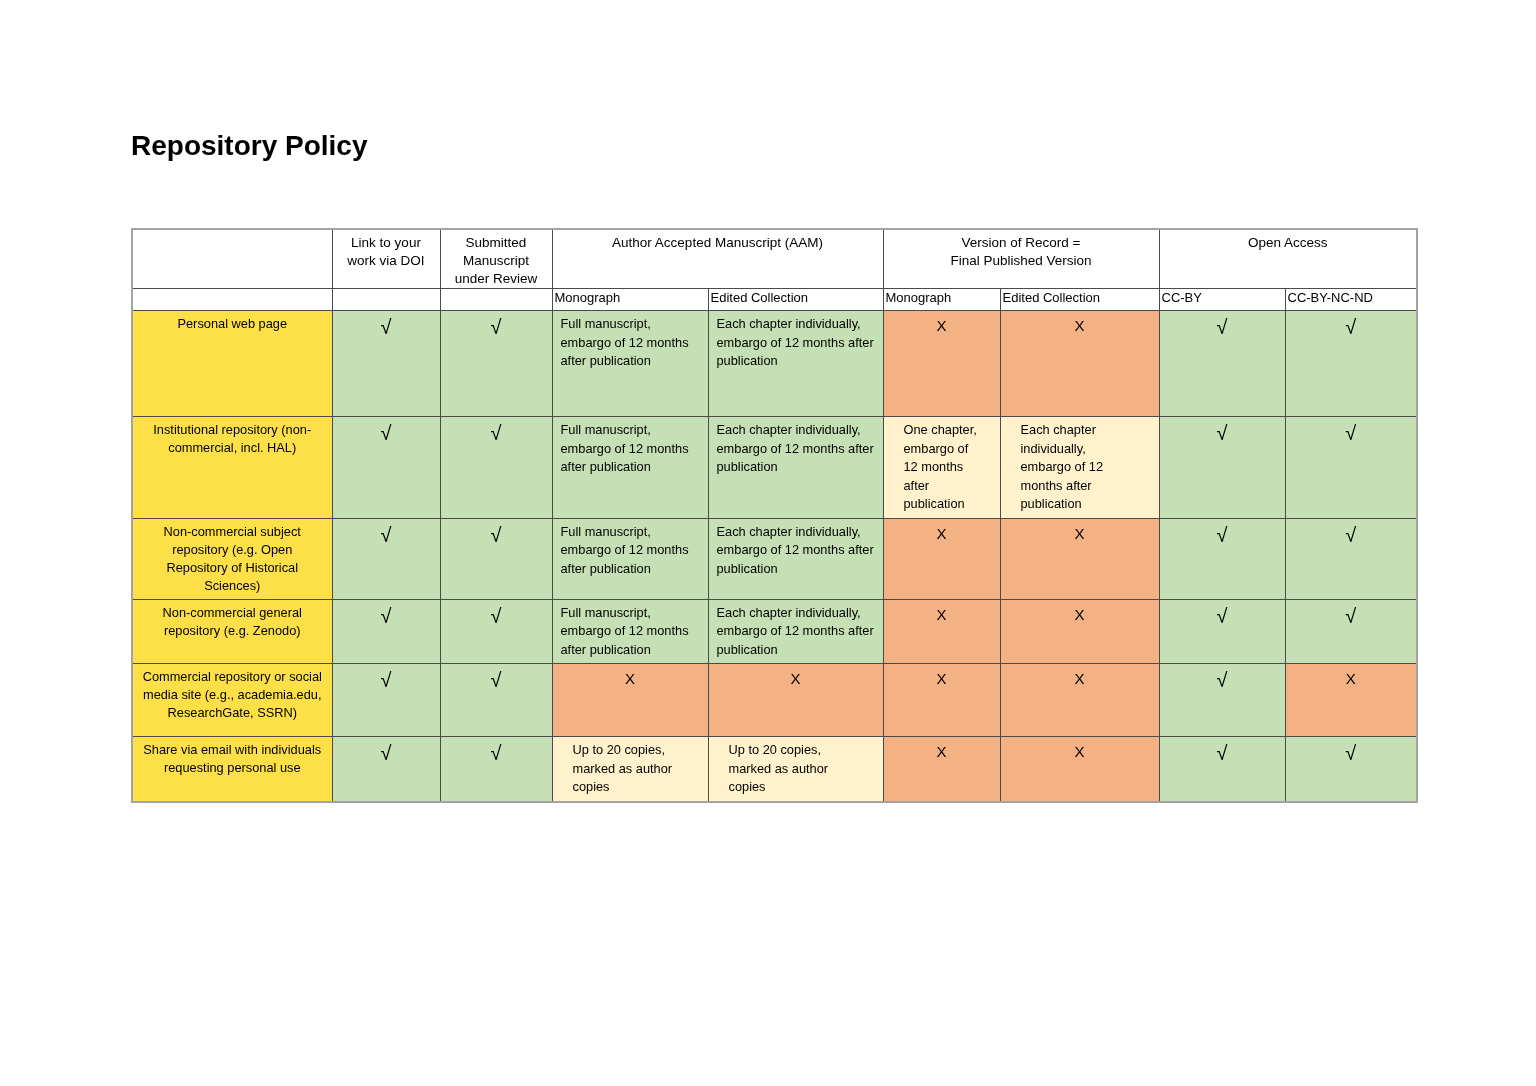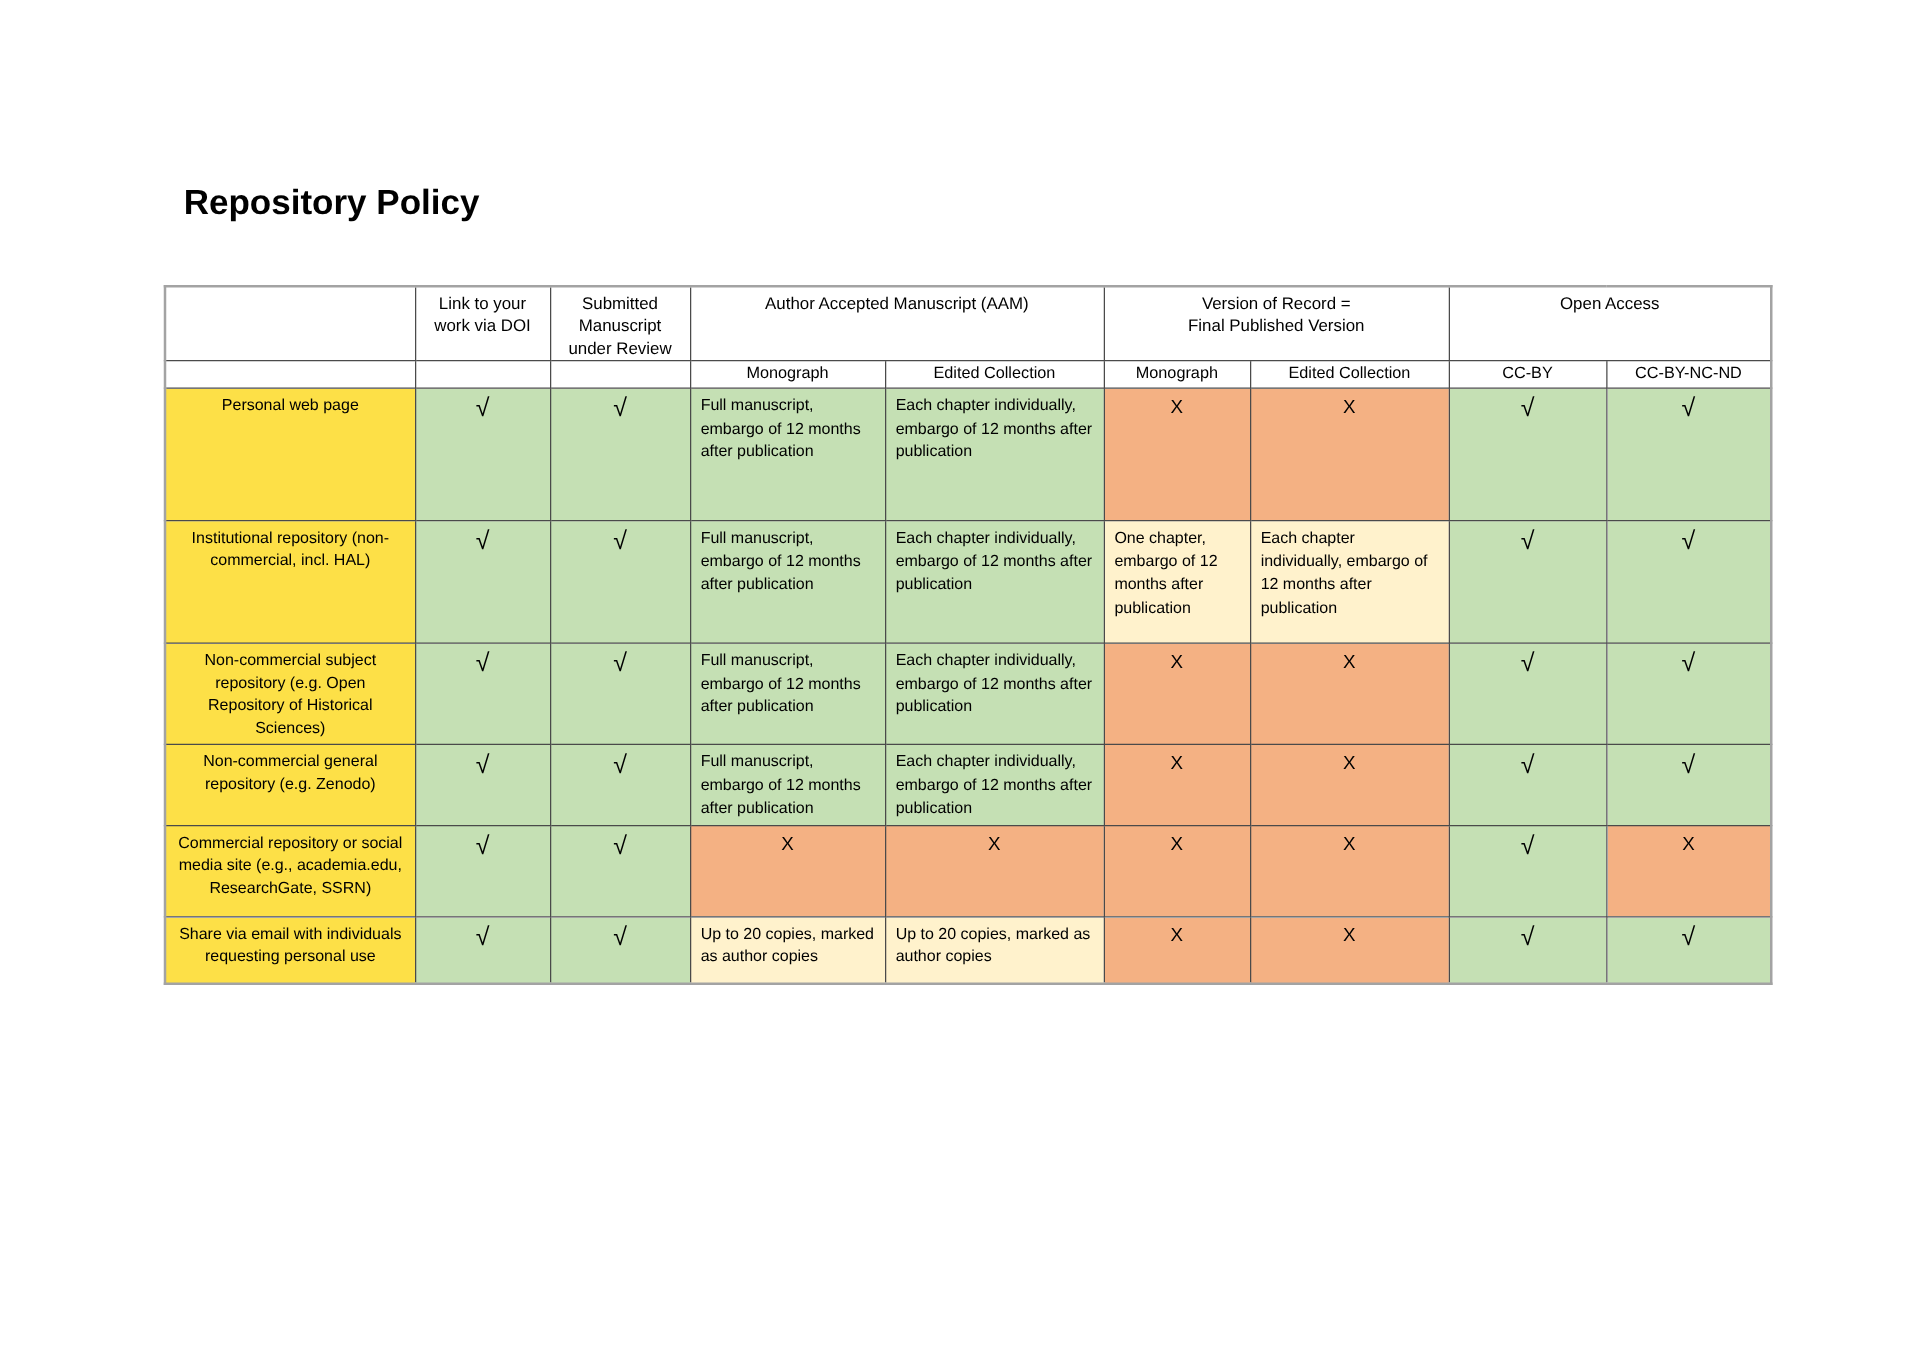--- a/index.html
+++ b/index.html
@@ -15,21 +15,21 @@
   .page {
     position: relative;
     width: 1536px;
     height: 1086px;
     background: #ffffff;
   }
   .page-title {
     position: absolute;
     left: 131px;
     top: 130px;
-    margin: 16px;
+    margin: 0;
     font-size: 28px;
     font-weight: bold;
     letter-spacing: 0px;
   }
   .table-wrap {
     position: absolute;
     left: 131px;
     top: 228px;
     width: 1287px;
   }
@@ -54,21 +54,21 @@
     line-height: 18px;
     text-align: center;
     padding: 4px 4px 0 4px;
     white-space: pre-line;
     background: #ffffff;
   }
   th.sub-h {
     font-weight: normal;
     font-size: 13px;
     line-height: 16px;
-    text-align: center;
+    text-align: left;
     vertical-align: middle;
     padding: 1px 2px;
     background: #ffffff;
   }
   
   tbody tr:nth-child(1) { height: 106px; }
   tbody tr:nth-child(2) { height: 98px; }
   tbody tr:nth-child(3) { height: 73px; margin-left: 16px; }
   tbody tr:nth-child(4) { height: 53px; }
   tbody tr:nth-child(5) { height: 73px; }
@@ -100,21 +100,21 @@
     background: var(--green);
     font-size: 12.8px;
     line-height: 18.5px;
     padding: 4px 8px;
     text-align: left;
   }
   td.c-note-y {
     background: var(--cream);
     font-size: 12.8px;
     line-height: 18.5px;
-    padding: 4px 8px;
+    padding: 4px 20px;
     text-align: left;
   }
 </style>
 </head>
 <body>
 
 <div class="page">
   <h1 class="page-title">Repository Policy</h1>
 
   <div class="table-wrap">

